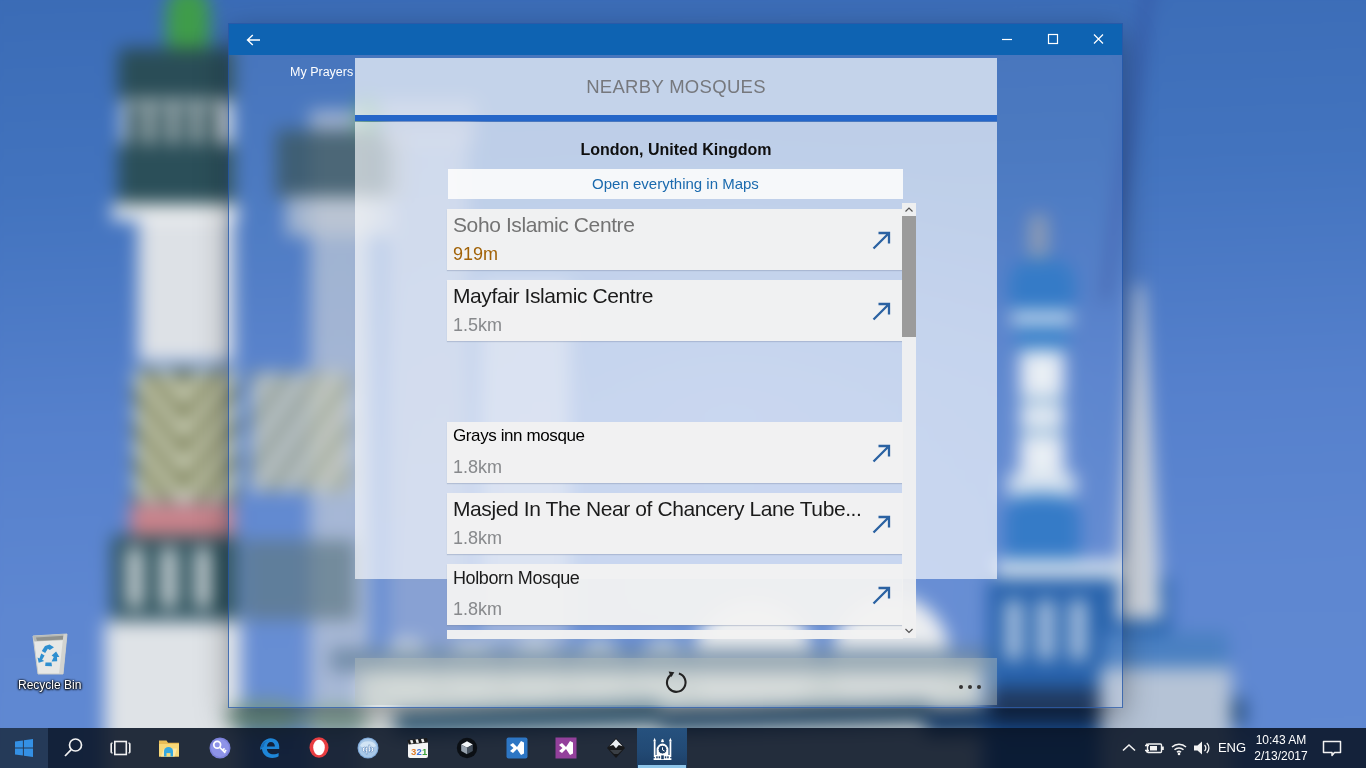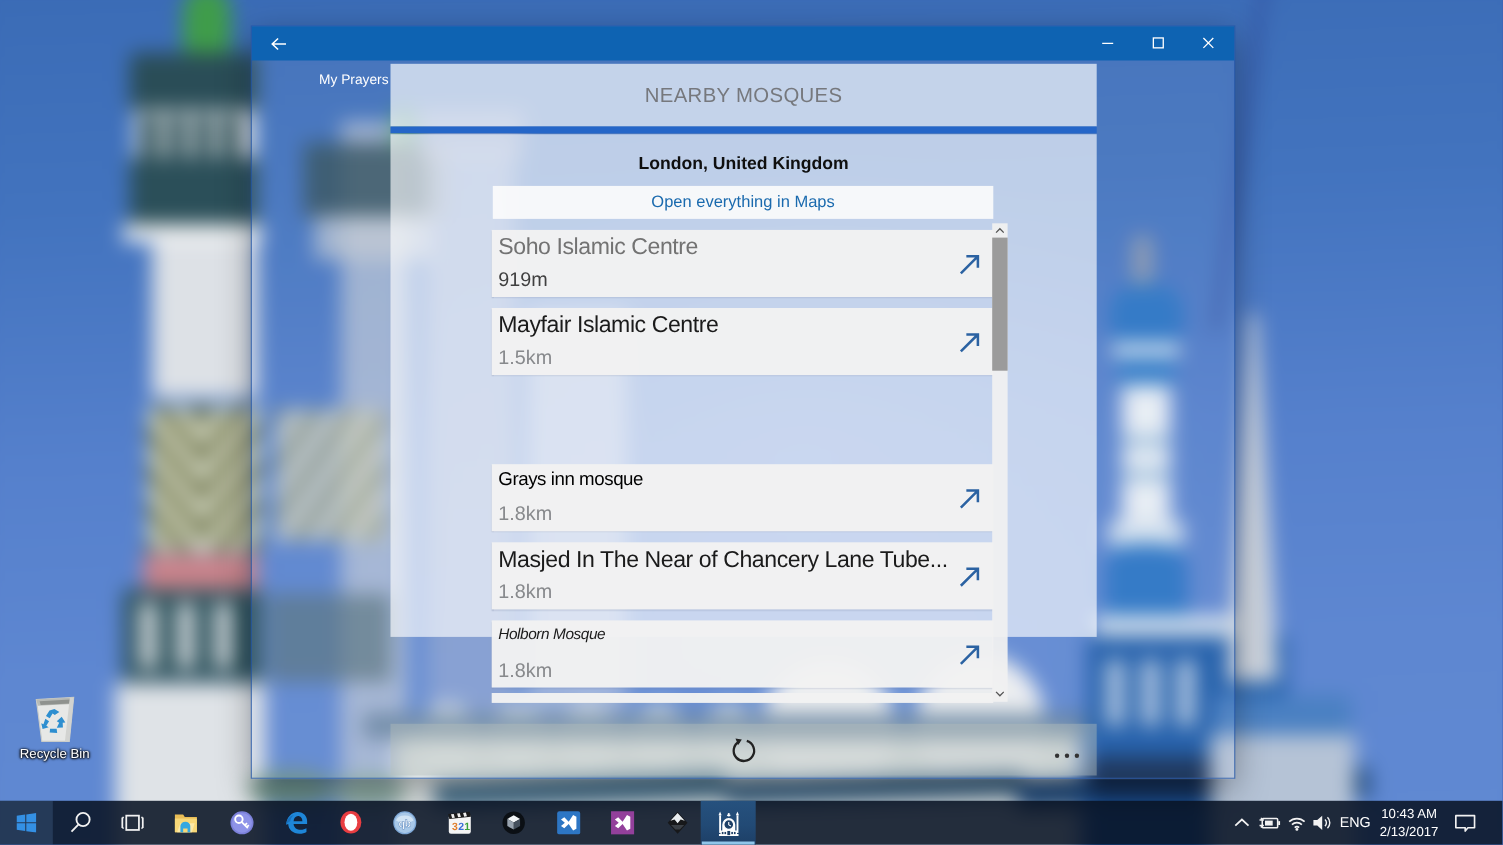--- a/index.html
+++ b/index.html
@@ -141,21 +141,21 @@
       <div class="abs" style="left:126px; top:60px; width:642px; height:6px; background:#2566c8;"></div>
 
       <div class="abs" style="left:126px; top:67px; width:642px; height:457px; background:rgba(255,255,255,0.64);">
         <div class="abs" style="left:0; top:19px; width:100%; text-align:center; font-size:16px; font-weight:bold; color:#0f0f0f;">London, United Kingdom</div>
         <div class="abs" style="left:93px; top:47px; width:455px; height:30px; background:rgba(252,252,252,0.9);
              text-align:center; line-height:30px; font-size:15px; color:#1a6aae;">Open everything in Maps</div>
 
         <div id="list" class="abs" style="left:92px; top:81px; width:456px; height:435px;">
             <div class="abs" style="left:0; top:6px; width:456px; height:61px; background:rgba(242,242,242,0.97); box-shadow:0 1px 1px rgba(120,135,165,0.35);">
               <div style="position:absolute; left:6px; top:4px; font-size:21px; color:#737373; white-space:nowrap; letter-spacing:-0.4px;">Soho Islamic Centre</div>
-              <div style="position:absolute; left:6px; top:35px; font-size:18px; color:#404040;">919m</div>
+              <div style="position:absolute; left:6px; top:35px; font-size:18px; color:#a16207;">919m</div>
               <svg style="position:absolute; right:10px; top:19px;" width="23" height="24" viewBox="0 0 23 24">
                 <path d="M3.5,20.5 L18,6 M8.5,5 H19 V15.5" stroke="#2b62a2" stroke-width="2.3" fill="none"></path>
               </svg>
             </div>
             <div class="abs" style="left:0; top:77px; width:456px; height:61px; background:rgba(242,242,242,0.97); box-shadow:0 1px 1px rgba(120,135,165,0.35);">
               <div style="position:absolute; left:6px; top:4px; font-size:21px; color:#1b1b1b; white-space:nowrap; letter-spacing:-0.4px;">Mayfair Islamic Centre</div>
               <div style="position:absolute; left:6px; top:35px; font-size:18px; color:#87898c;">1.5km</div>
               <svg style="position:absolute; right:10px; top:19px;" width="23" height="24" viewBox="0 0 23 24">
                 <path d="M3.5,20.5 L18,6 M8.5,5 H19 V15.5" stroke="#2b62a2" stroke-width="2.3" fill="none"></path>
               </svg>
@@ -168,21 +168,21 @@
               </svg>
             </div>
             <div class="abs" style="left:0; top:290px; width:456px; height:61px; background:rgba(242,242,242,0.97); box-shadow:0 1px 1px rgba(120,135,165,0.35);">
               <div style="position:absolute; left:6px; top:4px; font-size:21px; color:#1b1b1b; white-space:nowrap; letter-spacing:-0.4px;">Masjed In The Near of Chancery Lane Tube...</div>
               <div style="position:absolute; left:6px; top:35px; font-size:18px; color:#87898c;">1.8km</div>
               <svg style="position:absolute; right:10px; top:19px;" width="23" height="24" viewBox="0 0 23 24">
                 <path d="M3.5,20.5 L18,6 M8.5,5 H19 V15.5" stroke="#2b62a2" stroke-width="2.3" fill="none"></path>
               </svg>
             </div>
             <div class="abs" style="left:0; top:361px; width:456px; height:61px; background:rgba(242,242,242,0.97); box-shadow:0 1px 1px rgba(120,135,165,0.35);">
-              <div style="position:absolute; left:6px; top:4px; font-size:14px; color:#1b1b1b; white-space:nowrap; letter-spacing:-0.4px;font-style:italic;">Holborn Mosque</div>
+              <div style="position:absolute; left:6px; top:4px; font-size:18px; color:#1b1b1b; white-space:nowrap; letter-spacing:-0.4px;">Holborn Mosque</div>
               <div style="position:absolute; left:6px; top:35px; font-size:18px; color:#87898c;">1.8km</div>
               <svg style="position:absolute; right:10px; top:19px;" width="23" height="24" viewBox="0 0 23 24">
                 <path d="M3.5,20.5 L18,6 M8.5,5 H19 V15.5" stroke="#2b62a2" stroke-width="2.3" fill="none"></path>
               </svg>
             </div>
             <div class="abs" style="left:0; top:427px; width:456px; height:9px; background:rgba(242,242,242,0.97);"></div>
           </div>
 
         <div class="abs" style="left:547px; top:81px; width:14px; height:435px; background:rgba(240,240,240,0.95);">
           <svg class="abs" style="left:2px; top:2px;" width="10" height="10">

